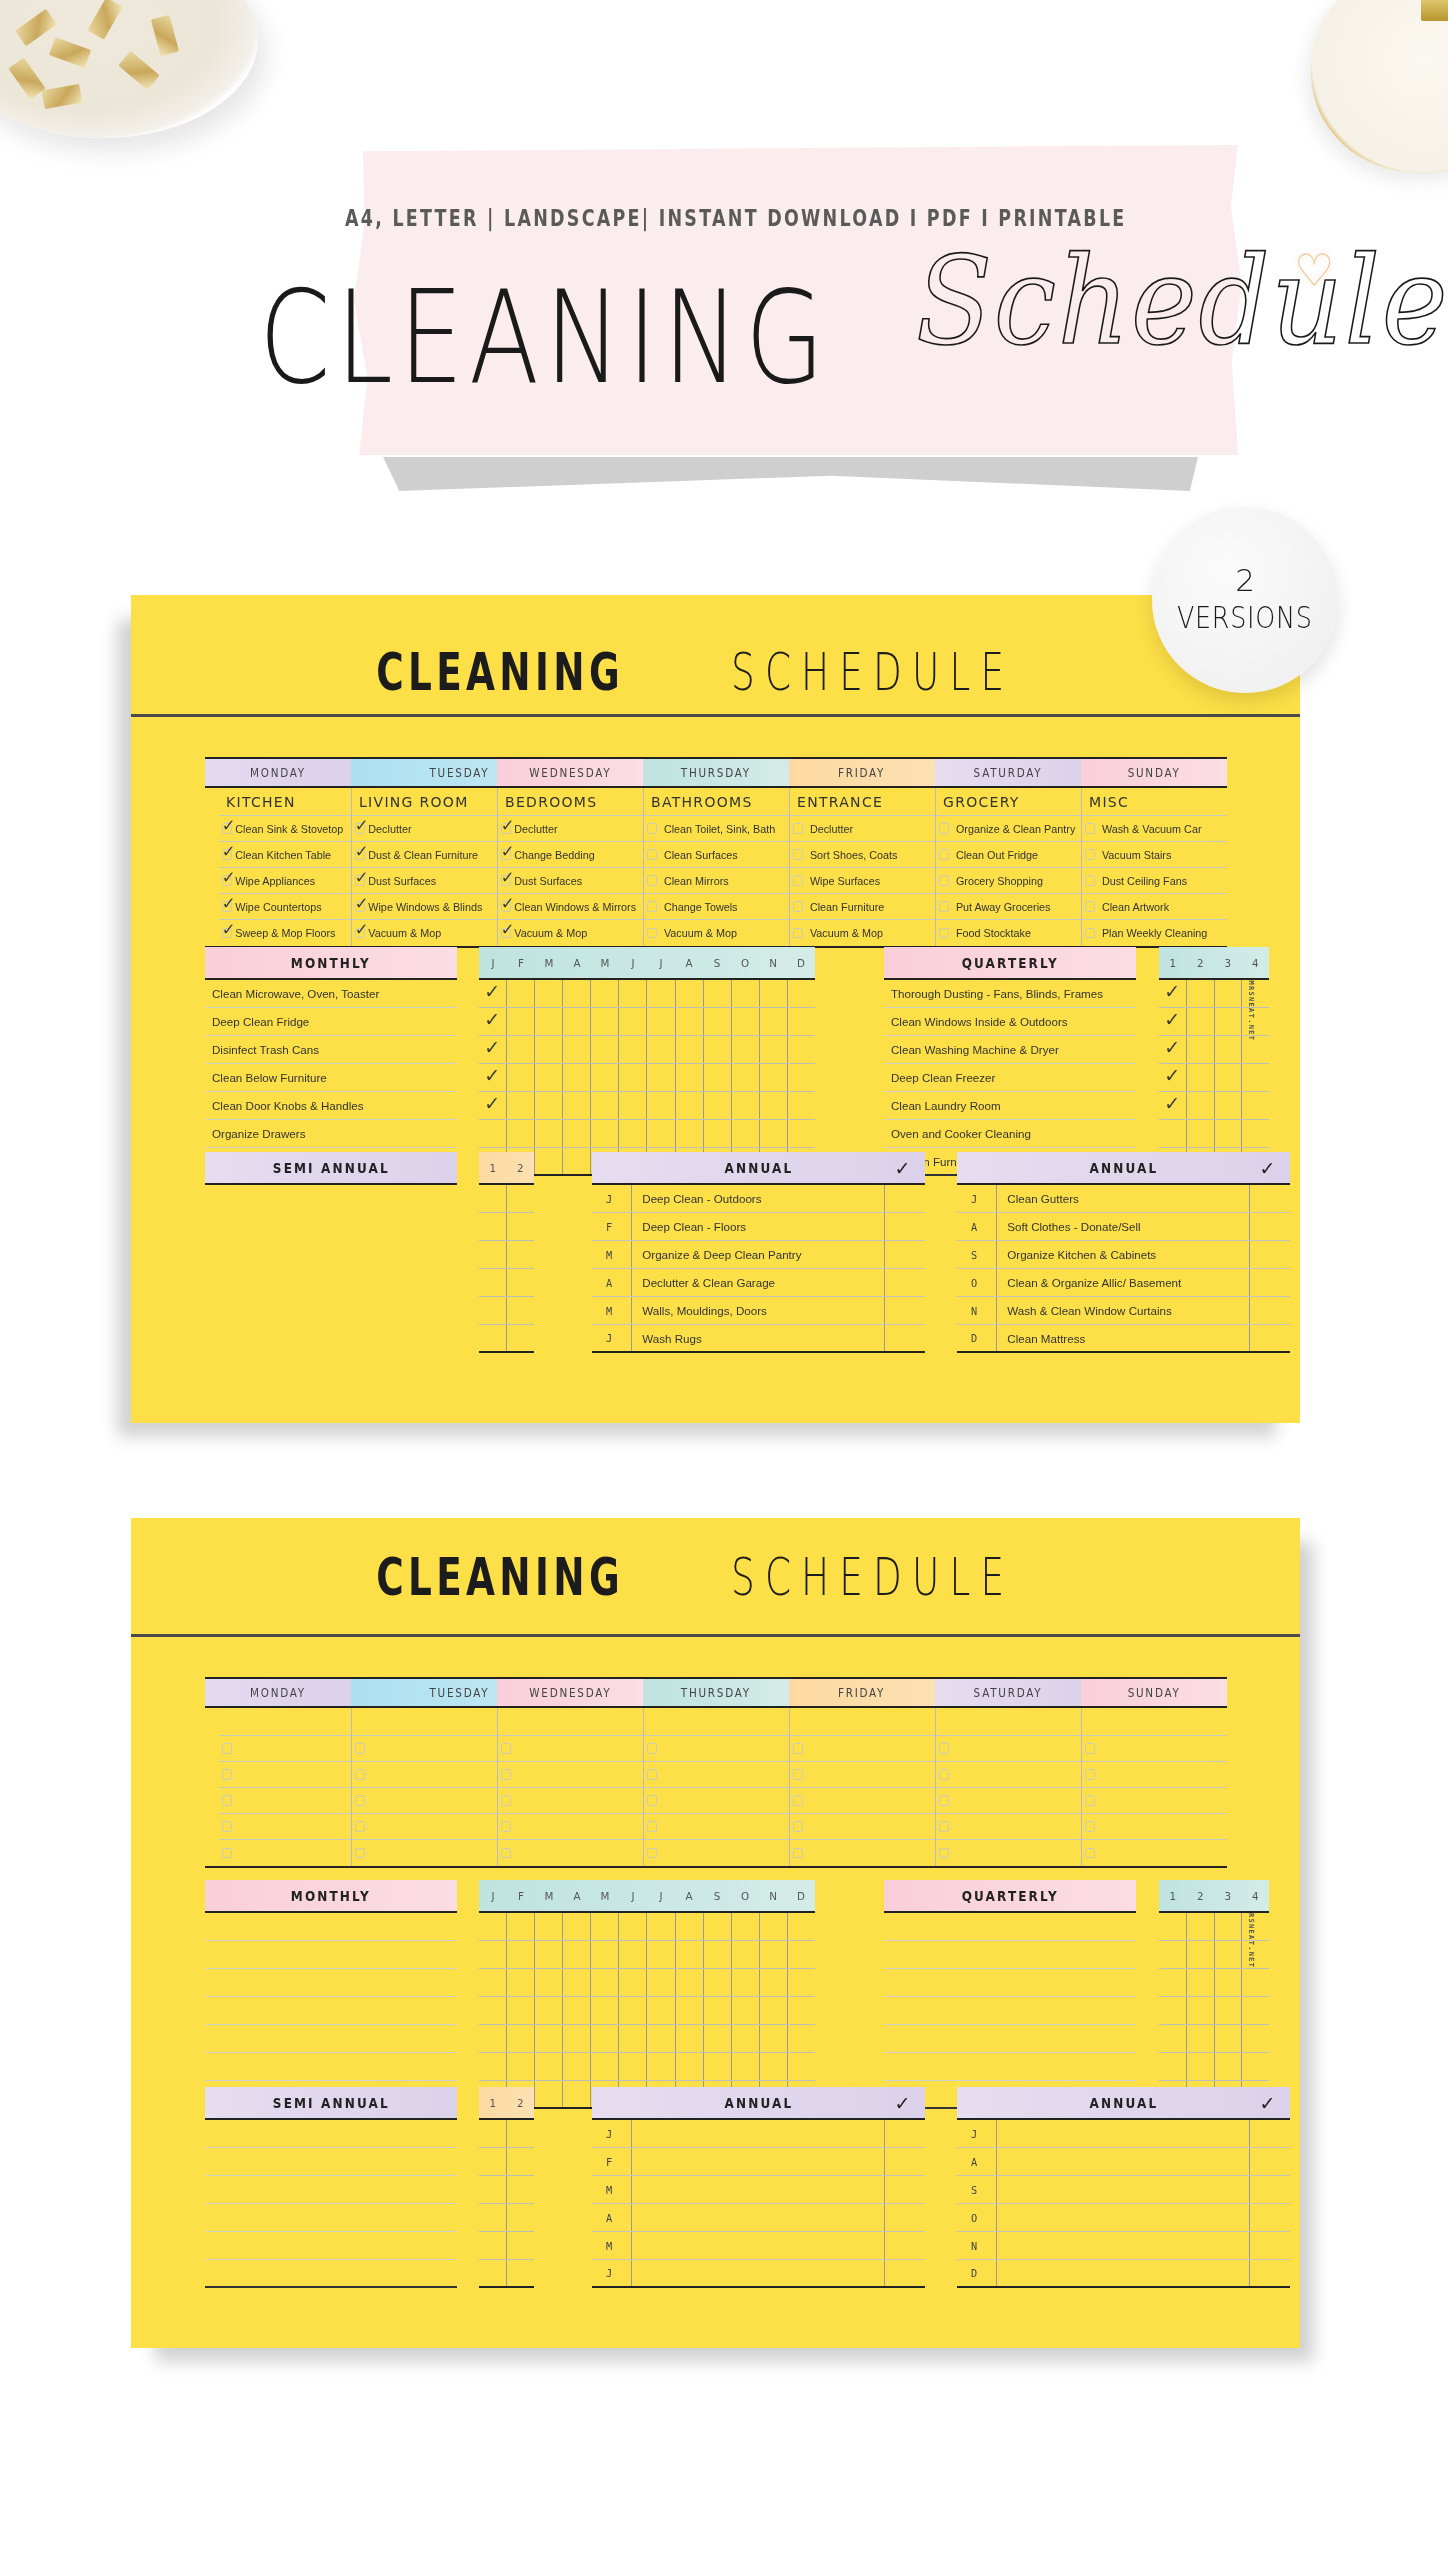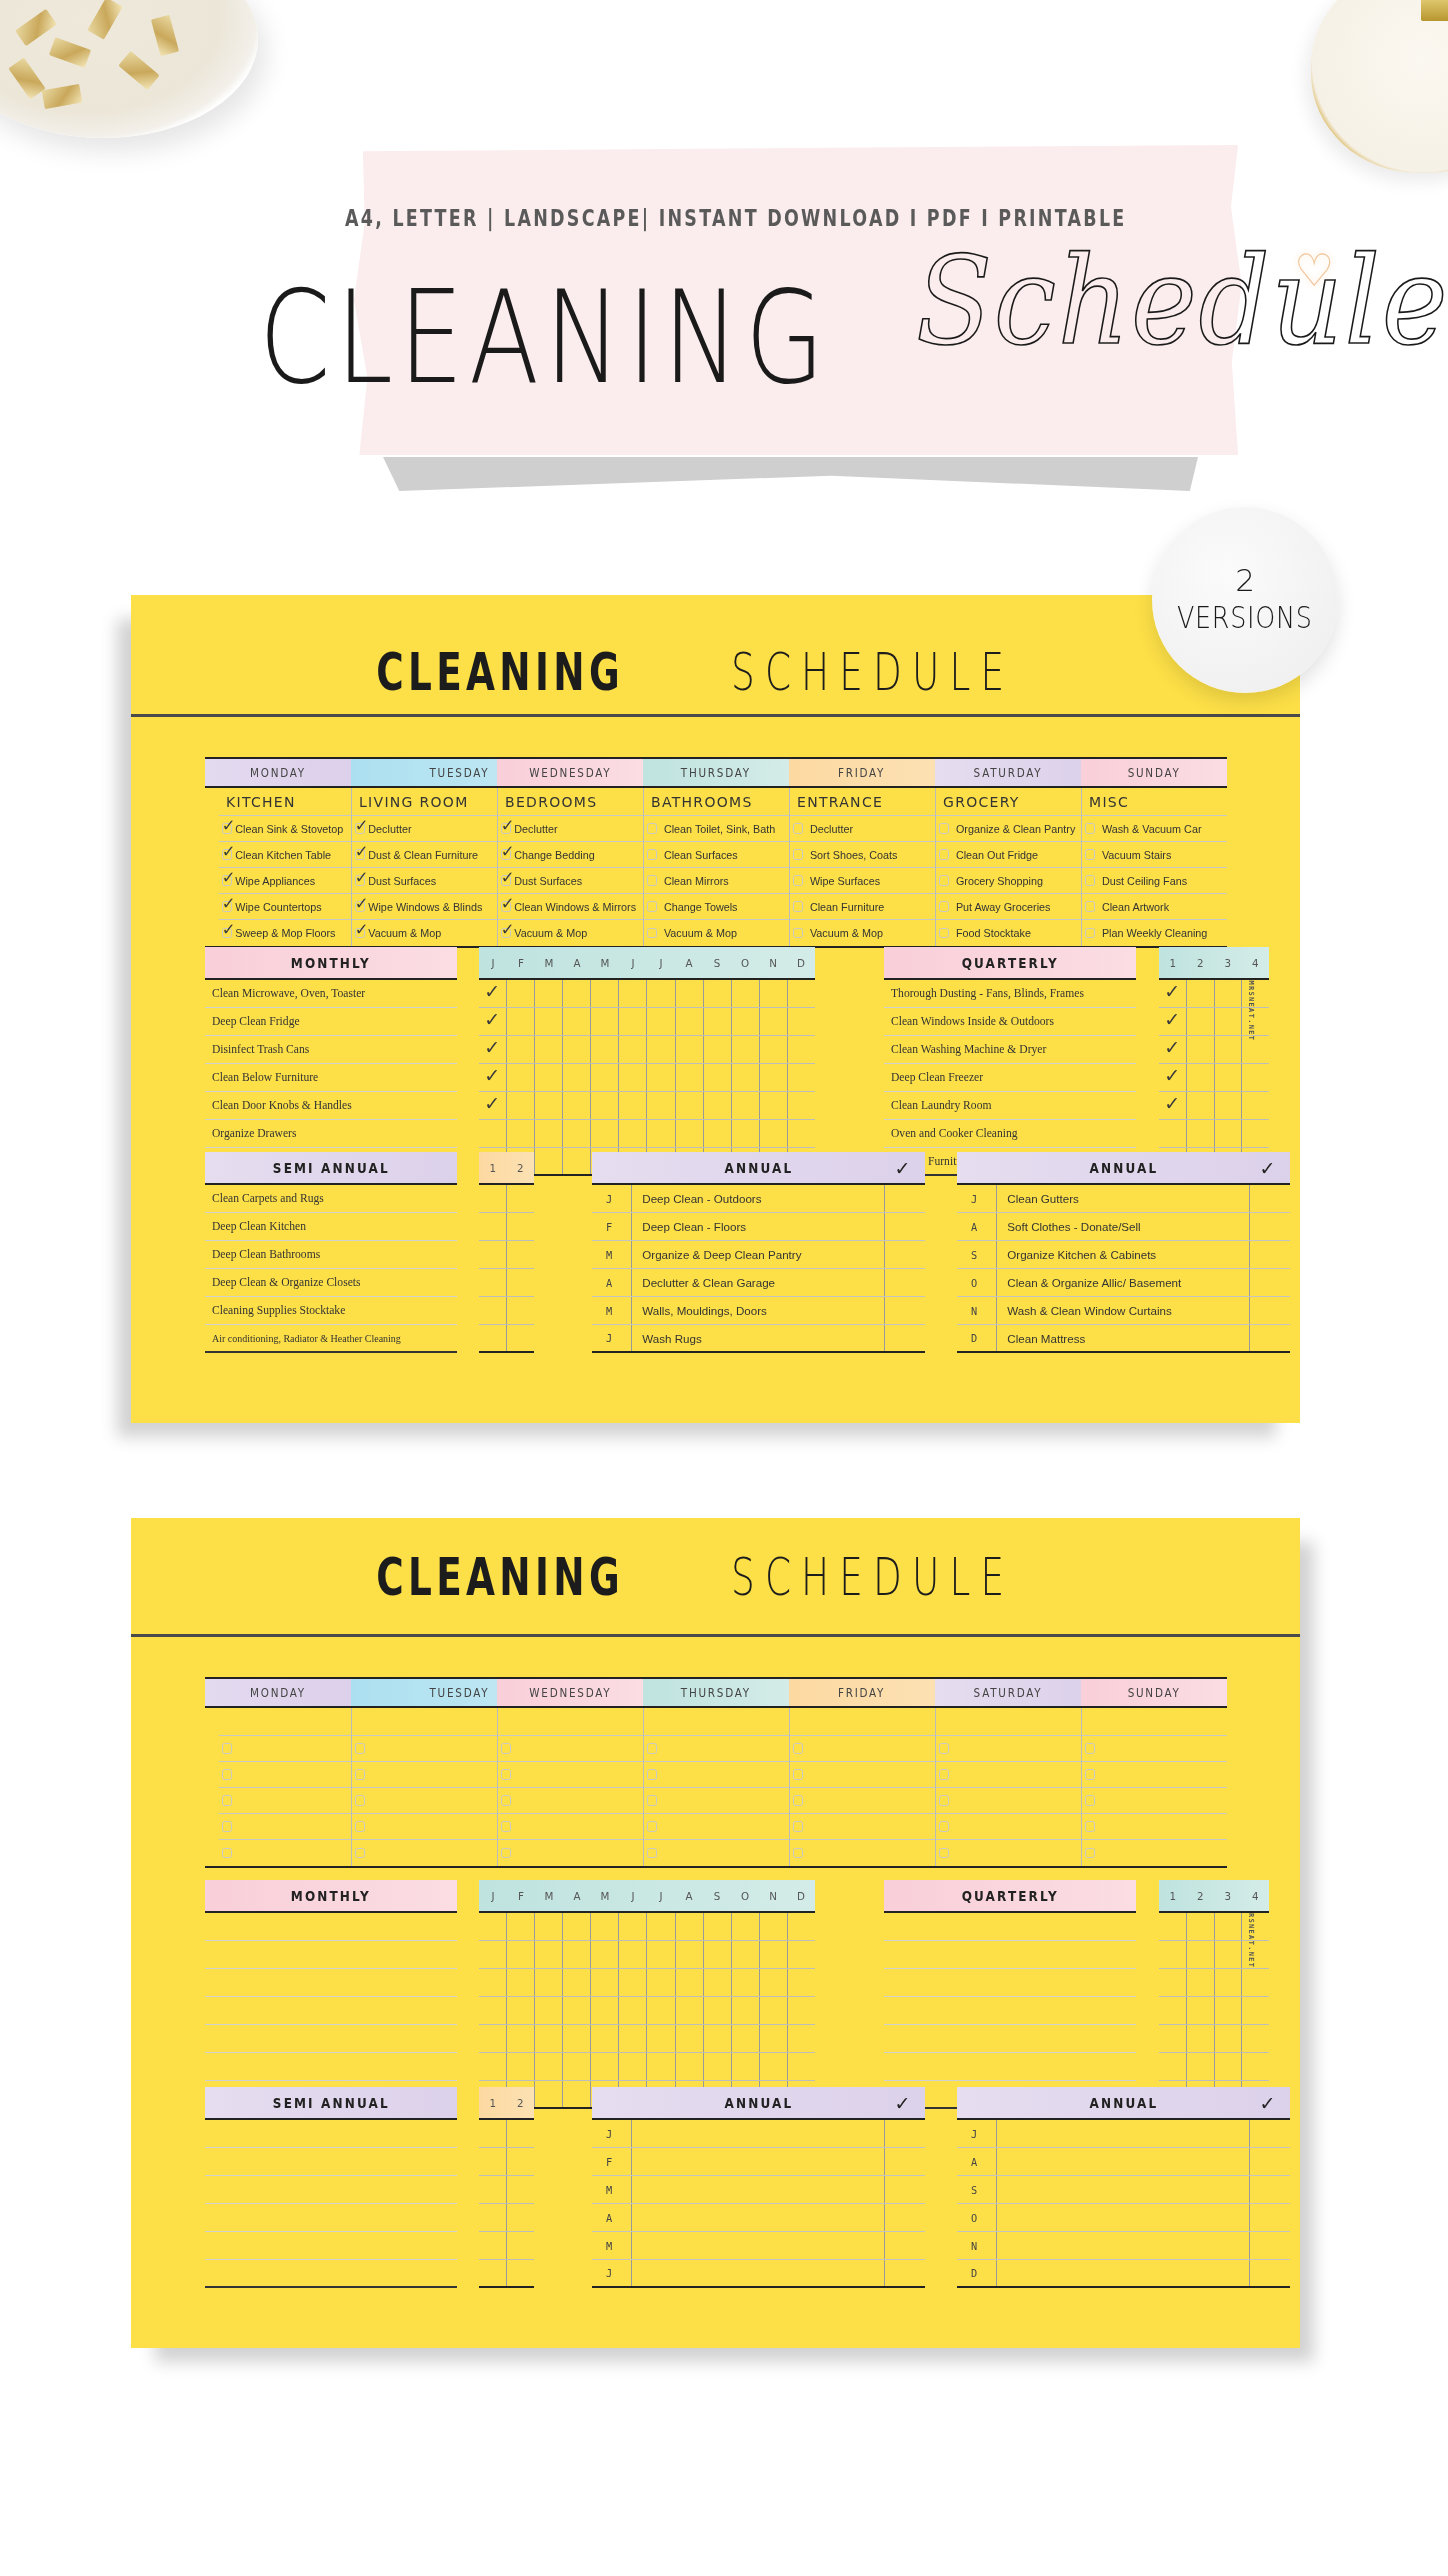--- a/index.html
+++ b/index.html
@@ -66,21 +66,21 @@
   .task:last-child { border-bottom: none; }
   .box { width: 9.5px; height: 10.3px; border: 0.9px solid #c9c9c9; border-radius: 2.6px; margin-right: 7px; flex: none; position: relative; }
   .box.checked::after { content: "✓"; position: absolute; left: -1.7px; top: -8.6px; font-size: 16.4px; color: #3a3a3a; font-weight: bold; font-family: "DejaVu Sans", sans-serif; }
   .box.checked { margin-right: 3.4px; }
 
   
   .block { position: absolute; }
   .bh { height: 33px; display: flex; align-items: center; justify-content: center; border-bottom: 2.6px solid #222; font-family: "DejaVu Sans", sans-serif; font-weight: bold; font-size: 14.7px; letter-spacing: 2.6px; color: #222; position: relative; }
   .bh span.l { display: inline-block; transform: scaleX(0.82); }
   .bh .chk { position: absolute; right: 12px; top: 5.2px; font-size: 19px; font-weight: normal; }
-  .list-row { height: 28px; border-bottom: 0.9px solid #d0d0d0; display: flex; align-items: center; padding-left: 7px; font-family: Liberation Serif, serif; font-size: 11.6px; color: #333; white-space: nowrap; overflow: hidden; }
+  .list-row { height: 28px; border-bottom: 0.9px solid #d0d0d0; display: flex; align-items: center; padding-left: 7px; font-family: Liberation Sans, sans-serif; font-size: 11.6px; color: #333; white-space: nowrap; overflow: hidden; }
   .list-row:last-child { border-bottom: 2.6px solid #333; }
   .list-row.small { font-size: 10px; }
 
   .grid-h { height: 33px; display: flex; align-items: center; border-bottom: 2.6px solid #222; font-family: "DejaVu Sans", sans-serif; font-size: 10.3px; color: #555; }
   .grid-h span { flex: 1; text-align: center; }
   .grid-row { display: flex; height: 28px; border-bottom: 0.9px solid #bdbdbd; }
   .grid-row:last-child { border-bottom: 2.6px solid #222; }
   .grid-cell { flex: 1; border-left: 0.9px solid #9a9a9a; position: relative; }
   .grid-cell:first-child { border-left: none; }
   .grid-cell.checked::after { content: "✓"; position: absolute; left: 5.2px; top: 0px; font-size: 19px; color: #3a3a3a; font-family: "DejaVu Sans", sans-serif; }
@@ -522,28 +522,20 @@
           <div class="grid-cell"></div>
           <div class="grid-cell"></div>
         </div>
       </div>
   </div>
 
   <div class="block" style="left:74px;top:557px;width:252px">
     <div class="bh c-lav">
         <span class="l">SEMI ANNUAL</span>
       </div>
-    <div id="semi1-list">
-        <div class="list-row">Clean Carpets and Rugs</div>
-        <div class="list-row">Deep Clean Kitchen</div>
-        <div class="list-row">Deep Clean Bathrooms</div>
-        <div class="list-row">Deep Clean &amp; Organize Closets</div>
-        <div class="list-row">Cleaning Supplies Stocktake</div>
-        <div class="list-row small">Air conditioning, Radiator &amp; Heather Cleaning</div>
-      </div>
   </div>
   <div class="block" style="left:348px;top:557px;width:55px">
     <div class="grid-h c-orange" id="semi1-head">
         <span>1</span>
         <span>2</span>
       </div>
     <div id="semi1-grid">
         <div class="grid-row">
           <div class="grid-cell"></div>
           <div class="grid-cell"></div>

